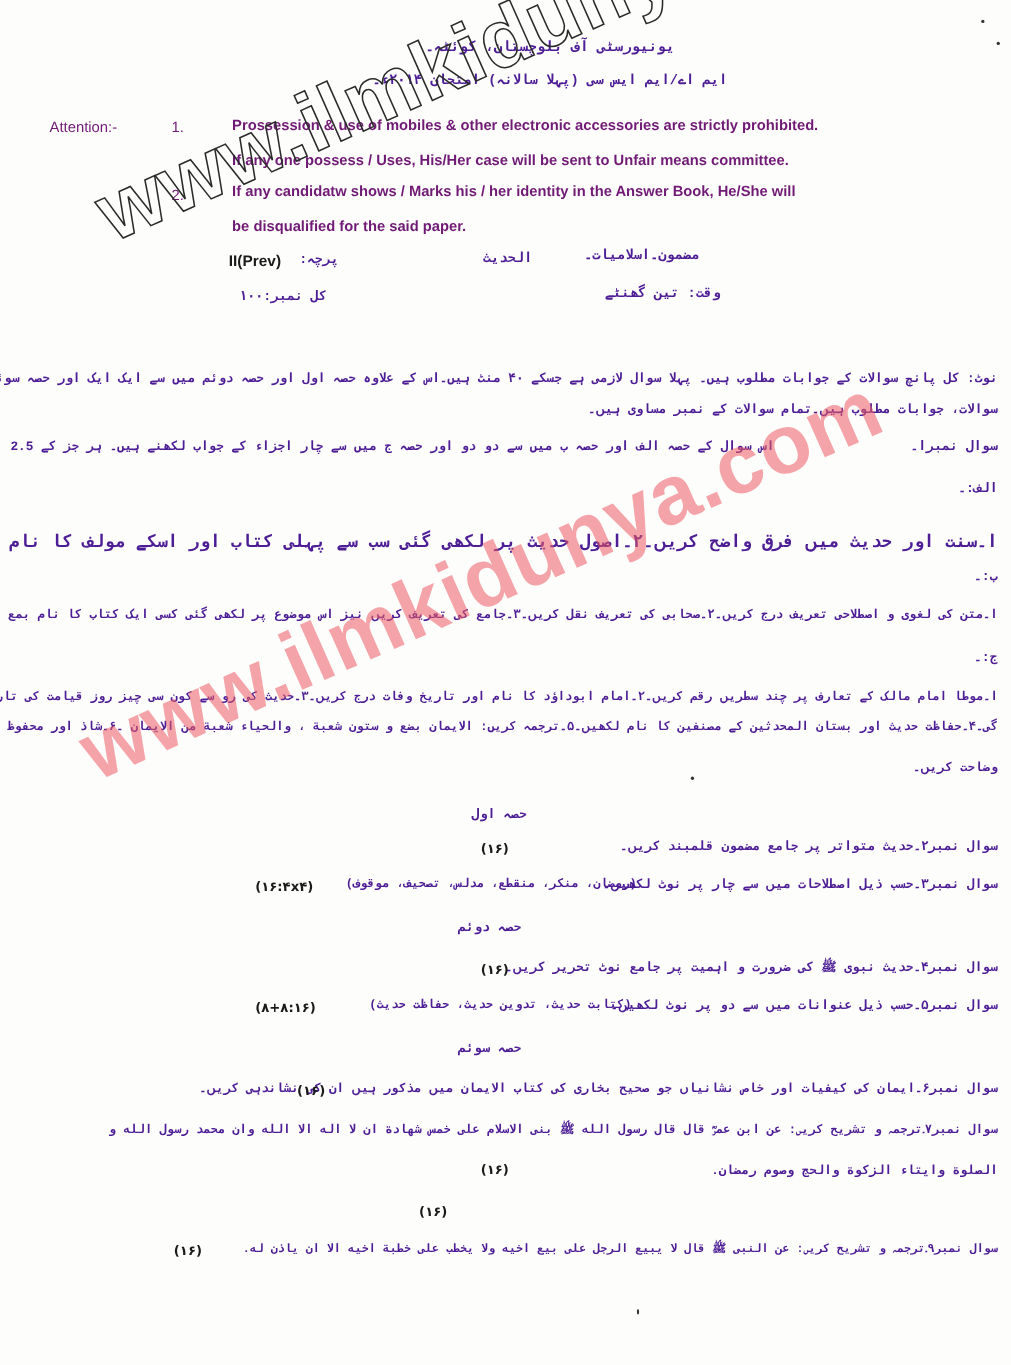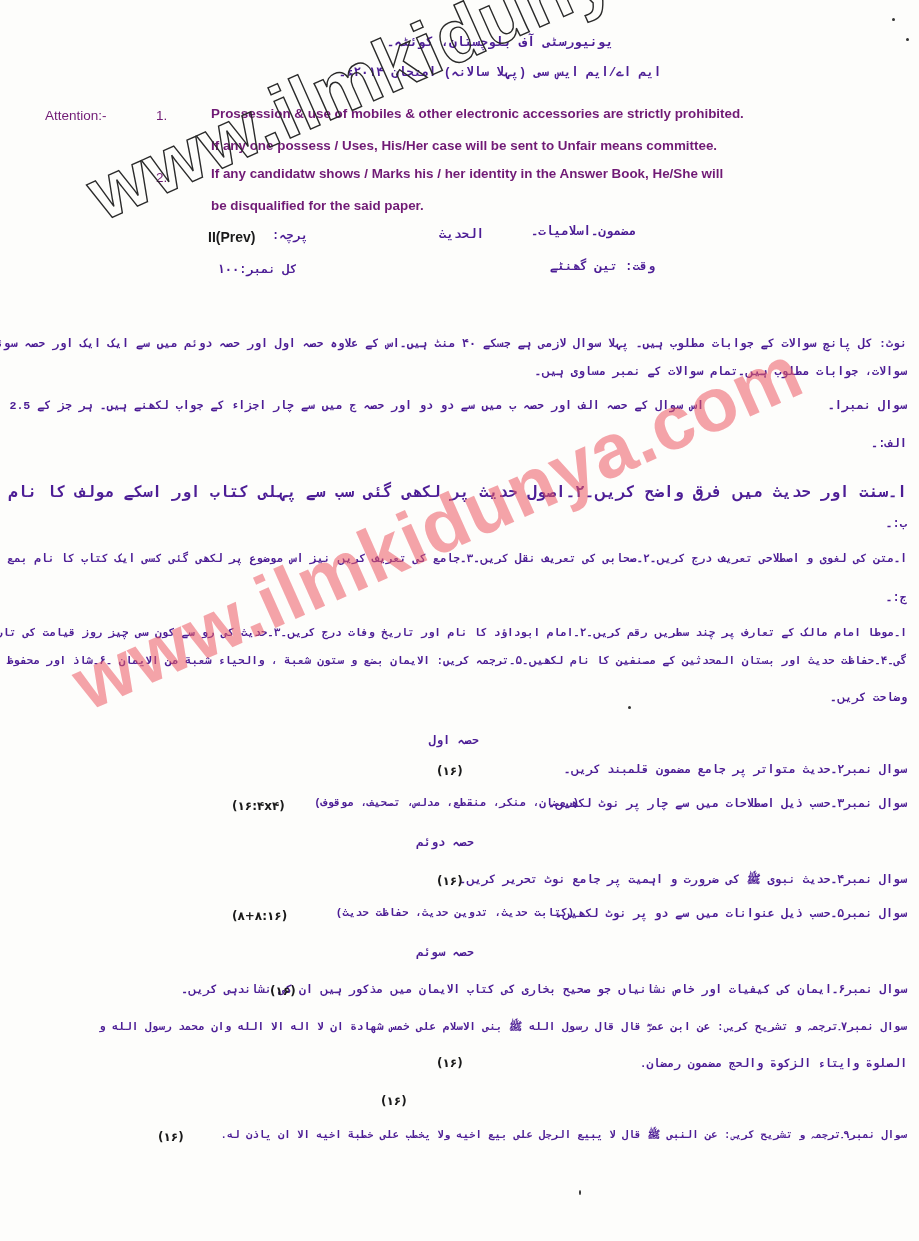--- a/index.html
+++ b/index.html
@@ -128,21 +128,21 @@
   <div class="abs ur" style="right:12px; top:906px; font-size:11.6px;">سوال نمبر۵۔حسب ذیل عنوانات میں سے دو پر نوٹ لکھیں۔</div>
   <div class="abs ur" style="right:345px; top:906px; font-size:11px;">(کتابت حدیث، تدوین حدیث، حفاظت حدیث)</div>
   <div class="abs marks" style="left:232px; top:909px;">(۸+۸:۱۶)</div>
 
   <div class="abs ur section-head" style="right:445px; top:945px;">حصہ سوئم</div>
 
   <div class="abs ur" style="right:12px; top:982px; font-size:11.4px;">سوال نمبر۶۔ایمان کی کیفیات اور خاص نشانیاں جو صحیح بخاری کی کتاب الایمان میں مذکور ہیں ان کی نشاندہی کریں۔</div>
   <div class="abs marks" style="left:270px; top:984px;">(۱۶)</div>
 
   <div class="abs ur" style="right:12px; top:1020px; font-size:11px;">سوال نمبر۷۔ترجمہ و تشریح کریں: عن ابن عمرؓ قال قال رسول الله ﷺ بنى الاسلام على خمس شهادة ان لا اله الا الله وان محمد رسول الله و</div>
-  <div class="abs ur" style="right:12px; top:1056px; font-size:11.4px;">الصلوة وايتاء الزكوة والحج مضمون رمضان.</div>
+  <div class="abs ur" style="right:12px; top:1056px; font-size:11.4px;">الصلوة وايتاء الزكوة والحج وصوم رمضان.</div>
   <div class="abs marks" style="left:437px; top:1056px;">(۱۶)</div>
 
   <div class="abs marks" style="left:381px; top:1094px;">(۱۶)</div>
 
   <div class="abs ur" style="right:12px; top:1128px; font-size:10.6px;">سوال نمبر۹۔ترجمہ و تشریح کریں: عن النبى ﷺ قال لا يبيع الرجل على بيع اخيه ولا يخطب على خطبة اخيه الا ان ياذن له.</div>
   <div class="abs marks" style="left:158px; top:1130px;">(۱۶)</div>
 
   <div class="speck" style="left:892px; top:18px;"></div>
   <div class="speck" style="left:906px; top:38px;"></div>
   <div class="speck" style="left:628px; top:706px;"></div>

